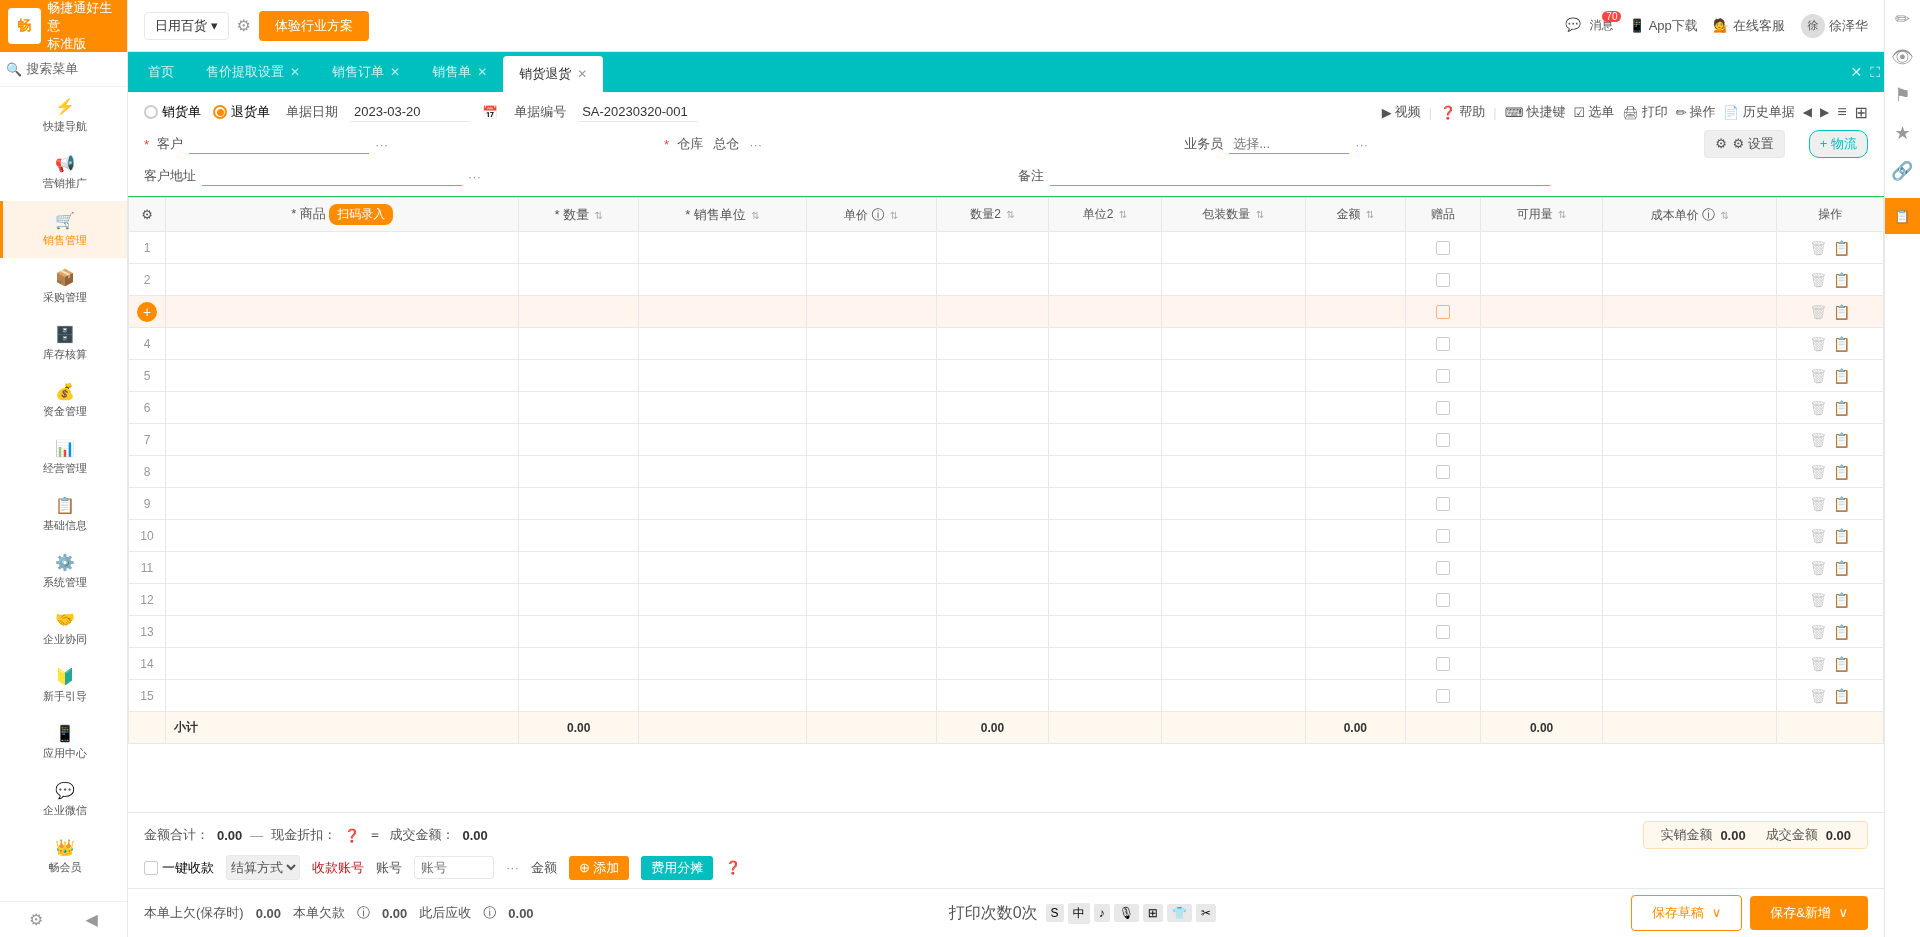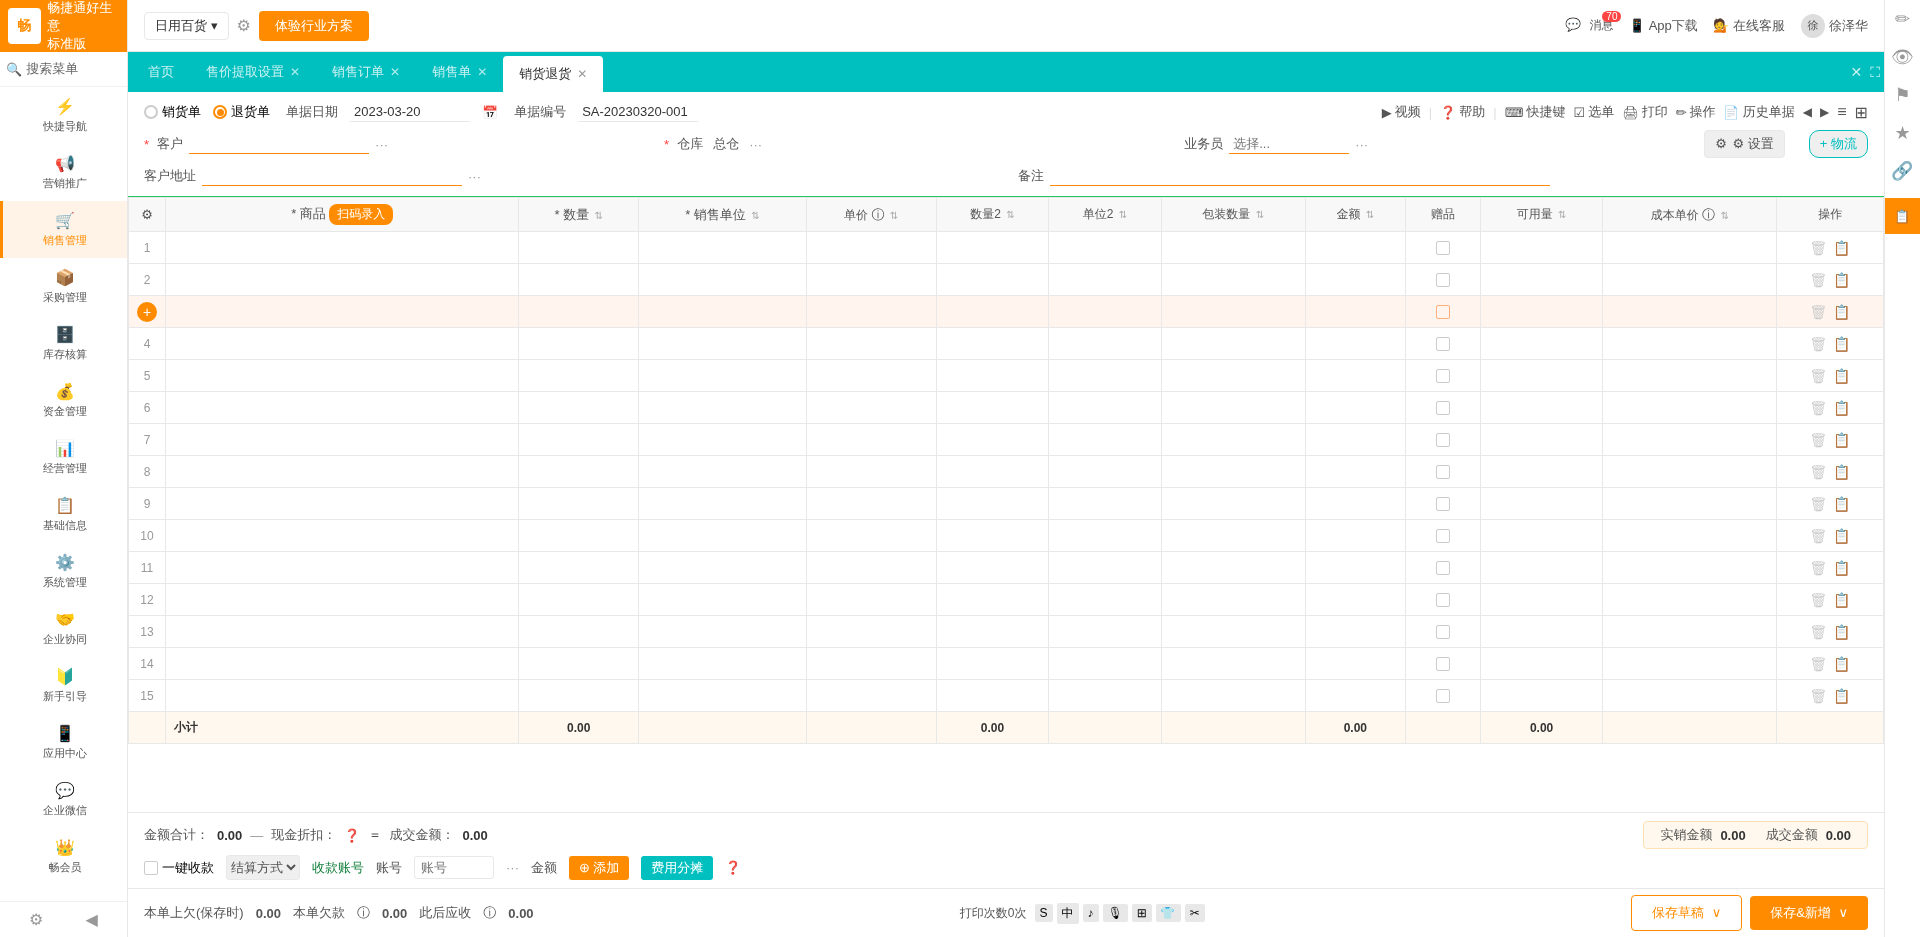--- a/index.html
+++ b/index.html
@@ -803,21 +803,21 @@
         </div>
       </div>
       <div class="bottom-row2">
         <label style="display:flex;align-items:center;gap:4px;cursor:pointer;">
           <div class="cb"></div>
           <span>一键收款</span>
         </label>
         <select style="border:1px solid #e8e8e8;padding:3px 0;border-radius:3px;color:#555;">
           <option>结算方式</option>
         </select>
-        <span style="color:#15803d;">收款账号</span>
+        <span style="color:#b91c1c;">收款账号</span>
         <span style="color:#555;">账号</span>
         <input type="text" style="border: 1px solid rgb(232, 232, 232); padding: 3px 6px; border-radius: 3px; width: 80px;" placeholder="账号">
         <span style="cursor:pointer;color:#999;">···</span>
         <span style="color:#555;">金额</span>
         <button class="add-expense-btn">
           <span>⊕</span>
           <span>添加</span>
         </button>
         <button class="split-btn">
           <span>费用分摊</span>
@@ -831,21 +831,21 @@
         <span>本单上欠(保存时)</span>
         <span style="font-weight:bold;">0.00</span>
         <span>本单欠款</span>
         <span>ⓘ</span>
         <span style="font-weight:bold;">0.00</span>
         <span>此后应收</span>
         <span>ⓘ</span>
         <span style="font-weight:bold;">0.00</span>
       </div>
       <div class="footer-mid">
-        <span style="color:#555;font-size:12px;">打印次数0次</span>
+        <span style="color:#555;font-size:16px;">打印次数0次</span>
 
         <div style="display:flex;gap:4px;align-items:center;">
           <span style="background:#e8e8e8;padding:2px 5px;border-radius:2px;cursor:pointer;font-size:12px;">S</span>
           <span style="background:#e8e8e8;padding:2px 5px;border-radius:2px;cursor:pointer;font-size:12px;">中</span>
           <span style="background:#e8e8e8;padding:2px 5px;border-radius:2px;cursor:pointer;font-size:12px;">♪</span>
           <span style="background:#e8e8e8;padding:2px 5px;border-radius:2px;cursor:pointer;font-size:12px;">🎙</span>
           <span style="background:#e8e8e8;padding:2px 5px;border-radius:2px;cursor:pointer;font-size:12px;">⊞</span>
           <span style="background:#e8e8e8;padding:2px 5px;border-radius:2px;cursor:pointer;font-size:12px;">👕</span>
           <span style="background:#e8e8e8;padding:2px 5px;border-radius:2px;cursor:pointer;font-size:12px;">✂</span>
         </div>

